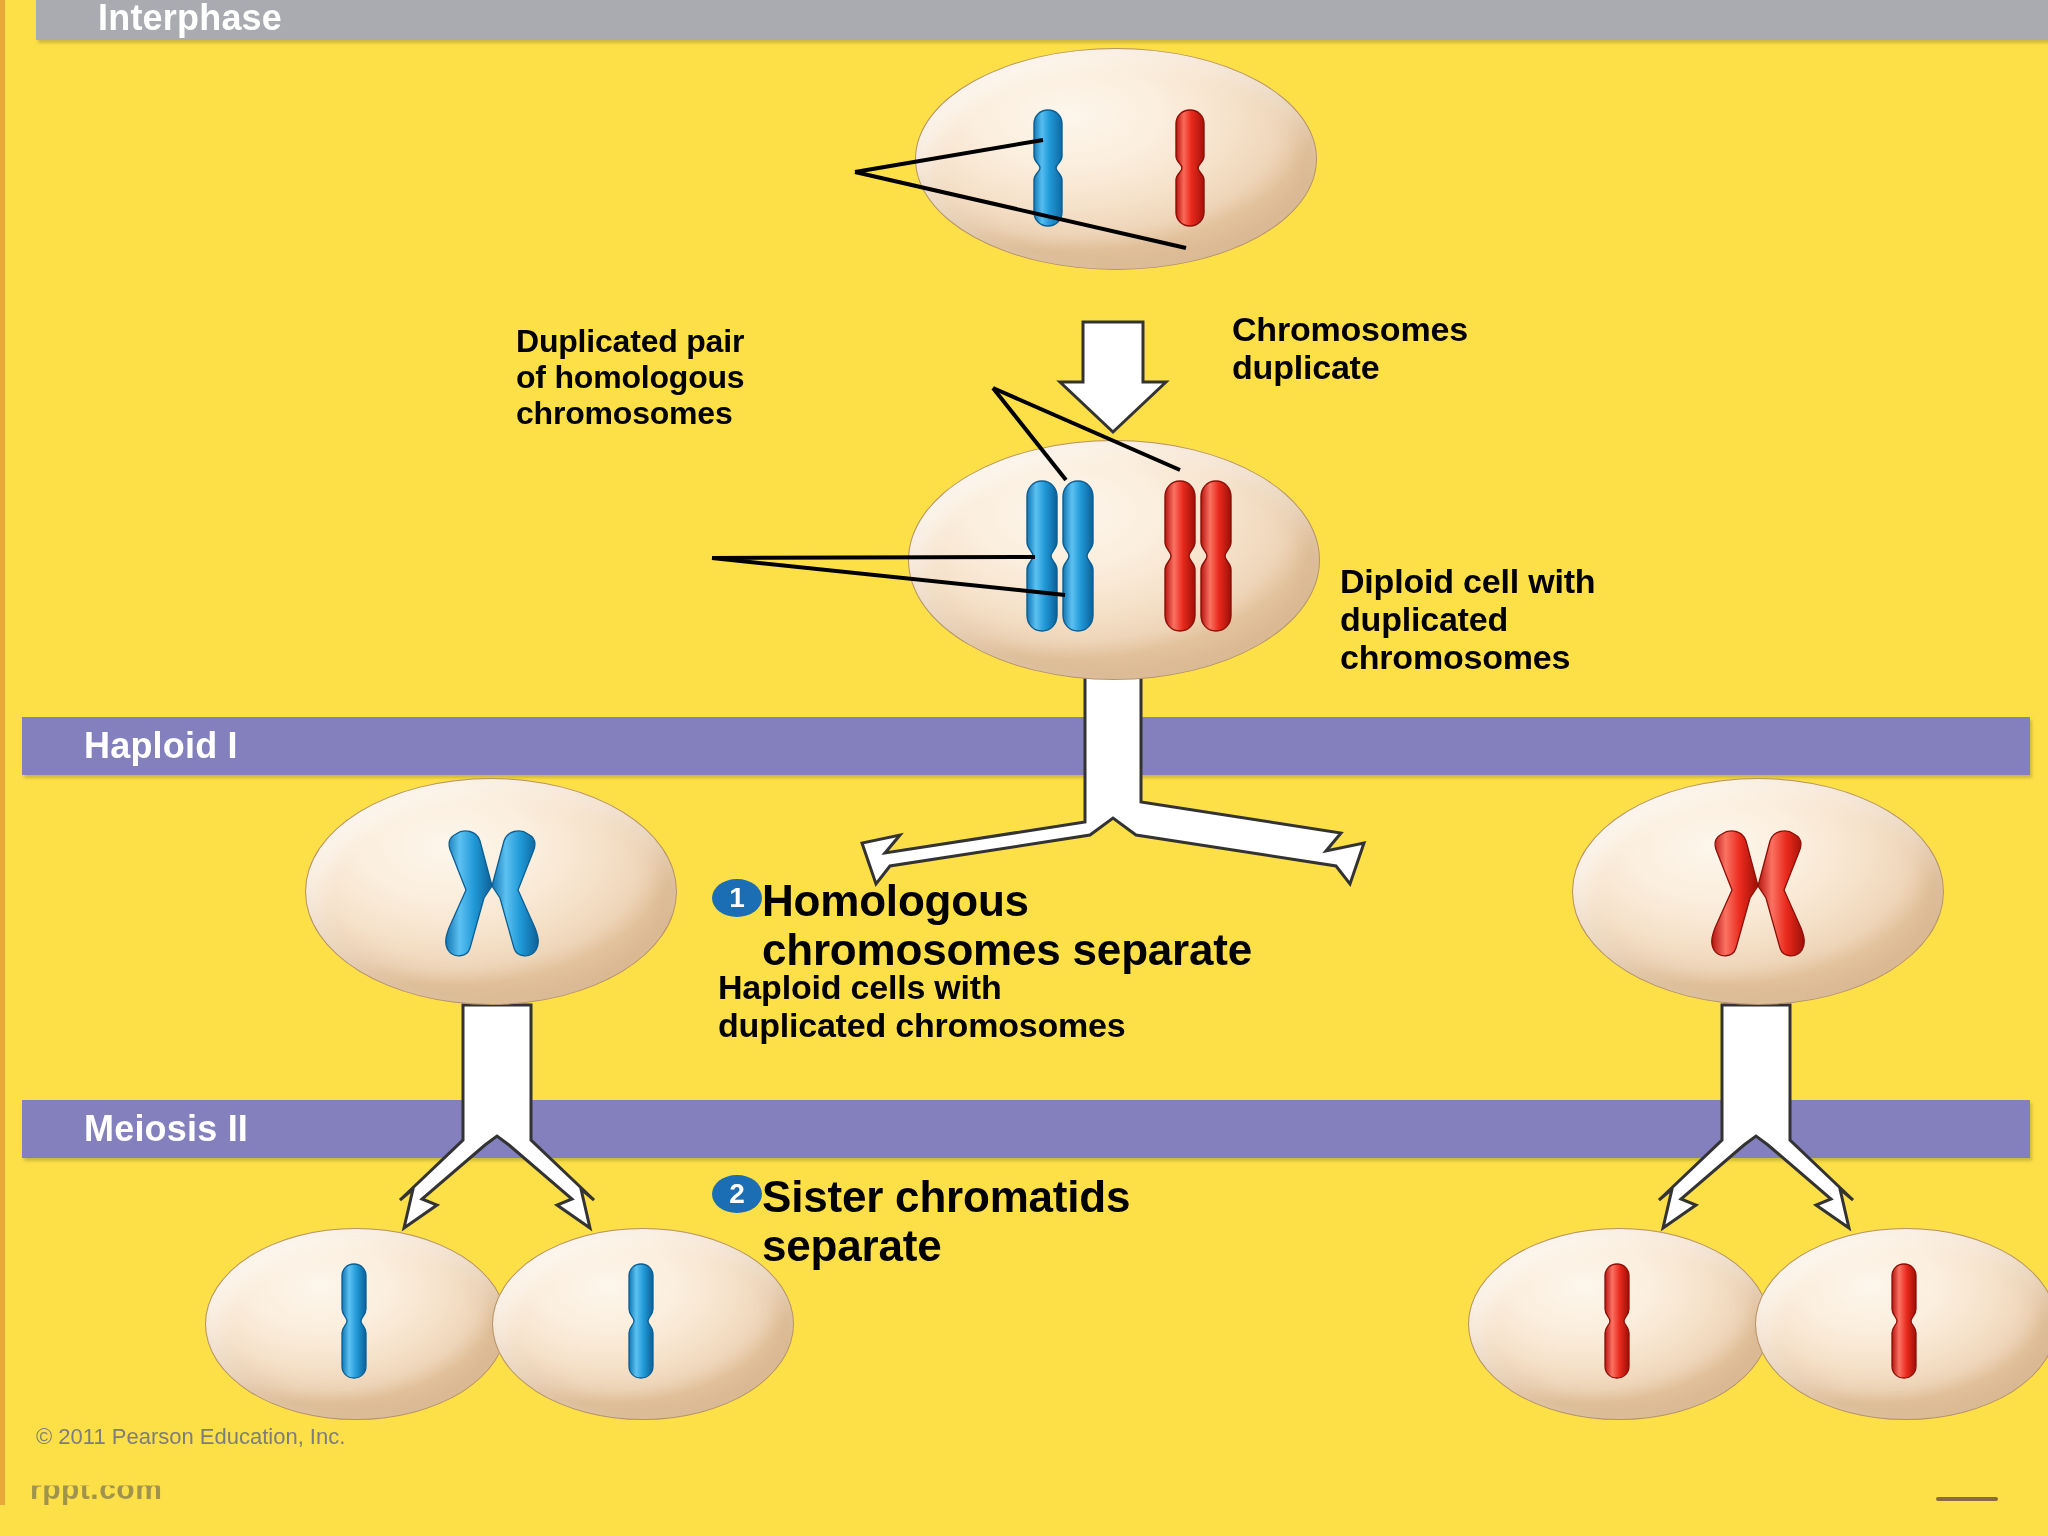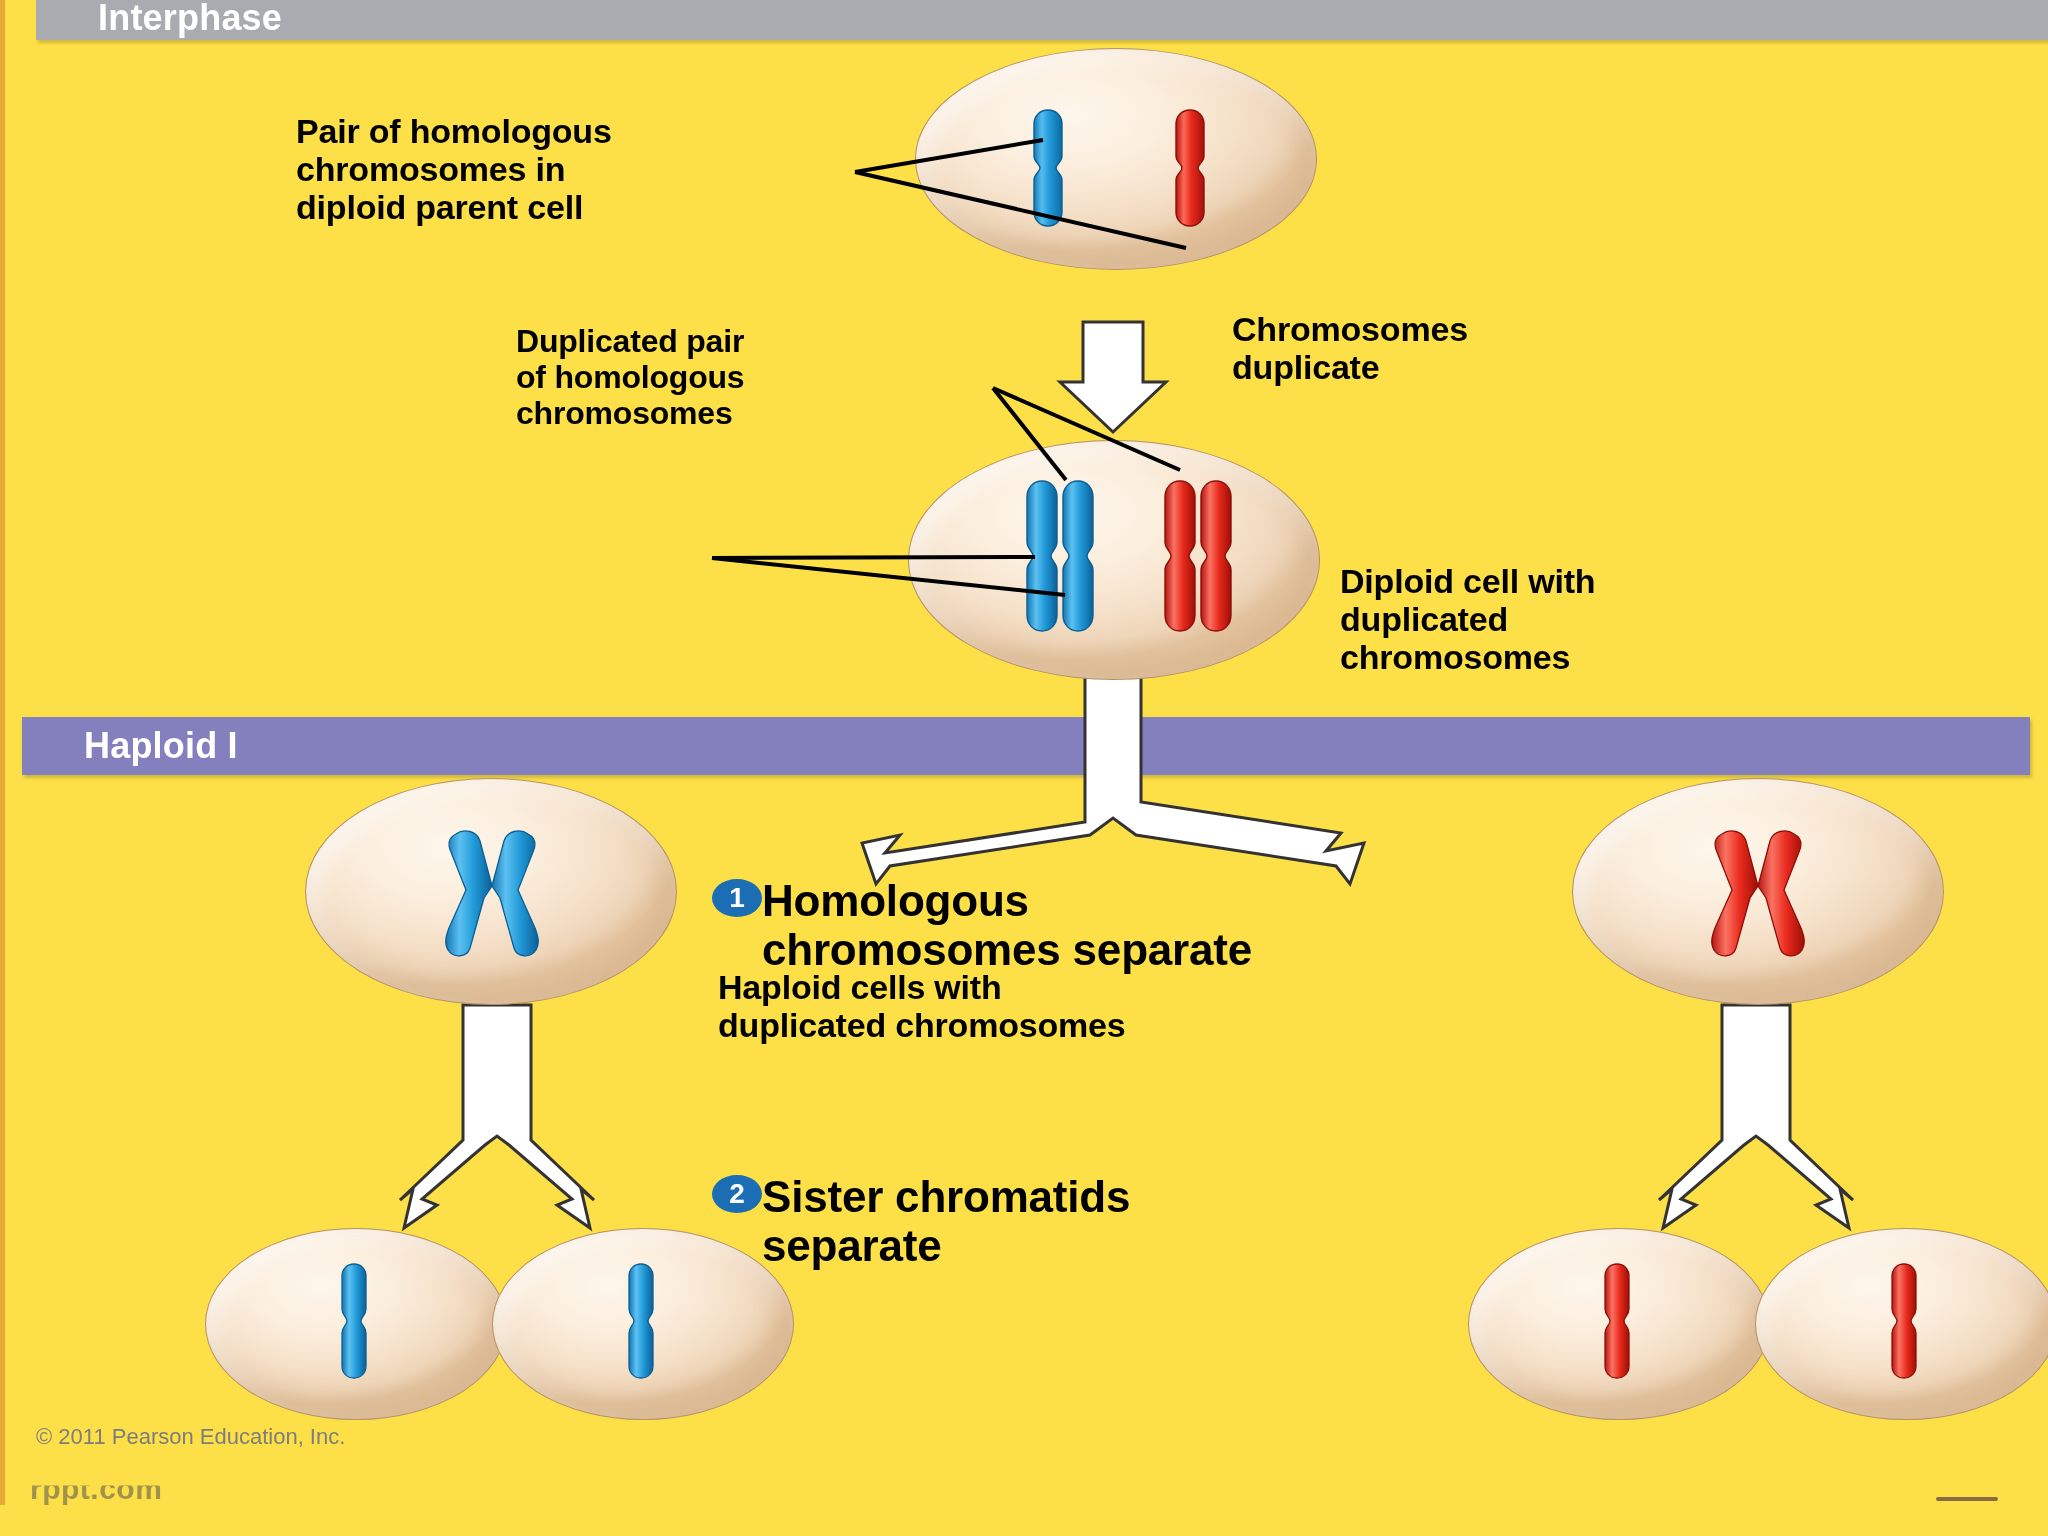--- a/index.html
+++ b/index.html
@@ -161,20 +161,21 @@
 </style>
 </head>
 <body>
 
 <div id="stage">
 
   <div class="edge-stripe"></div>
 
   <div class="banner banner-interphase">Interphase</div>
   <div class="banner banner-meiosis-1">Haploid I</div>
+  <div class="banner banner-meiosis-2">Meiosis II</div>
 
   <svg class="leaders" viewBox="0 0 2048 1536">
 
     <path d="M1083,322 L1083,382 L1060,382 L1113,432 L1166,382 L1143,382 L1143,322 Z" fill="#ffffff" stroke="#333" stroke-width="3"></path>
 
     <path d="M1085,672
              L1085,822
              L885,853 L900,835 L862,843 L876,884 L890,866 L1090,835
              L1113,818
              L1136,835 L1336,866 L1350,884 L1364,843 L1326,851 L1341,833 L1141,802
@@ -366,23 +367,20 @@
     <line x1="855" y1="172" x2="1043" y2="140" stroke="#000" stroke-width="4"></line>
     <line x1="855" y1="172" x2="1186" y2="248" stroke="#000" stroke-width="4"></line>
 
     <line x1="993" y1="388" x2="1066" y2="480" stroke="#000" stroke-width="4"></line>
     <line x1="993" y1="388" x2="1180" y2="470" stroke="#000" stroke-width="4"></line>
 
     <line x1="712" y1="558" x2="1035" y2="557" stroke="#000" stroke-width="4"></line>
     <line x1="712" y1="558" x2="1065" y2="595" stroke="#000" stroke-width="4"></line>
   </svg>
 
-  <div class="label lbl-34" style="left:296px; top:112px; width:430px;">Pair of homologous
-chromosomes in
-diploid parent cell</div>
 
   <div class="label lbl-34" style="left:1232px; top:310px; width:370px;">Chromosomes
 duplicate</div>
 
   <div class="label lbl-32" style="left:516px; top:324px; width:360px;">Duplicated pair
 of homologous
 chromosomes</div>
 
 
   <div class="label lbl-34" style="left:1340px; top:562px; width:400px;">Diploid cell with

